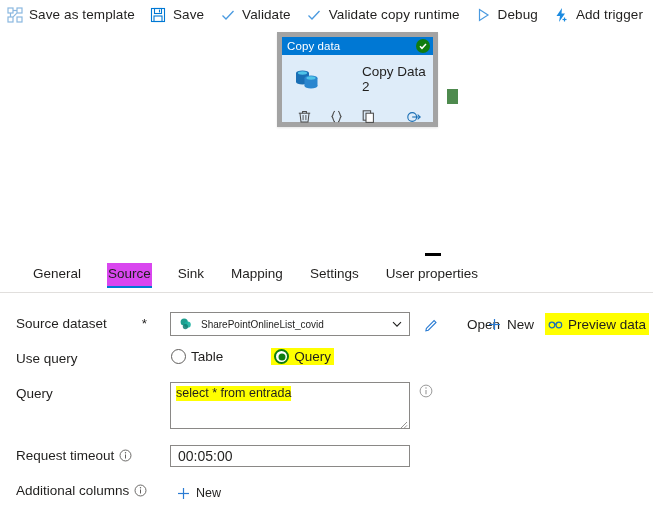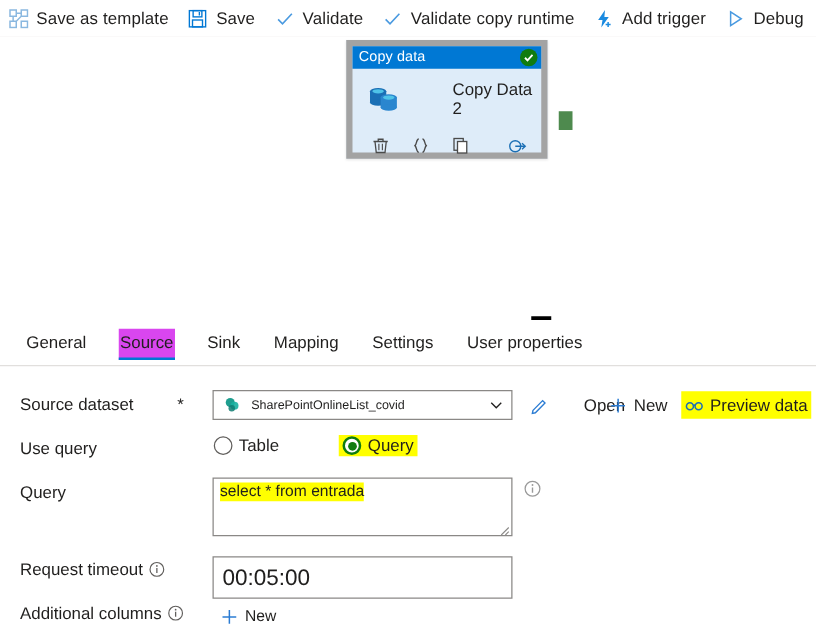--- a/index.html
+++ b/index.html
@@ -152,21 +152,21 @@
   
   #tabstrip {
     position: absolute;
     left: 0;
     top: 263px;
     width: 653px;
     height: 30px;
     border-bottom: 1px solid #e1dfdd;
     display: flex;
     align-items: flex-start;
-    padding-left: 20px;
+    padding-left: 32px;
     box-sizing: border-box;
   }
   .tab {
     position: relative;
     font-size: 13.5px;
     color: #201f1e;
     padding: 3px 1px 7px 1px;
     margin-right: 25px;
     cursor: pointer;
     white-space: nowrap;
@@ -327,28 +327,28 @@
   .resize-grip {
     position: absolute;
     right: 1px; bottom: 1px;
     width: 10px; height: 10px;
   }
 
   .textinput {
     position: absolute;
     left: 170px;
     width: 240px;
-    height: 34px;
+    height: 22px;
     border: 1px solid #8a8886;
     background: #ffffff;
     box-sizing: border-box;
     display: flex;
     align-items: center;
     padding-left: 7px;
-    font-size: 18px;
+    font-size: 14px;
     color: #201f1e;
     cursor: text;
   }
 </style>
 </head>
 <body>
 
 <div id="toolbar">
 
   <div class="tb-item">
@@ -392,35 +392,35 @@
       <svg width="16" height="16" viewBox="0 0 16 16">
         <polyline points="2.5,8.5 6,12 13.5,4" fill="none" stroke="#4a9ae0" stroke-width="1.3"></polyline>
       </svg>
     </span>
     <span class="tb-label">Validate copy runtime</span>
   </div>
 
   <div class="tb-item">
     <span class="tb-ico">
       <svg width="16" height="16" viewBox="0 0 16 16">
+        <polygon points="4.5,2.5 13,8 4.5,13.5" fill="none" stroke="#4a9ae0" stroke-width="1.2"></polygon>
+      </svg>
+    </span>
+    <span class="tb-label">Debug</span>
+  </div>
+
+  <div class="tb-item">
+    <span class="tb-ico">
+      <svg width="16" height="16" viewBox="0 0 16 16">
         <polygon points="9,1 3.5,9 7,9 6,15 12,6.5 8.5,6.5" fill="#1a8ae0"></polygon>
         <line x1="11.5" y1="10.5" x2="11.5" y2="14.5" stroke="#1a8ae0" stroke-width="1.2"></line>
         <line x1="9.5" y1="12.5" x2="13.5" y2="12.5" stroke="#1a8ae0" stroke-width="1.2"></line>
       </svg>
     </span>
     <span class="tb-label">Add trigger</span>
-  </div>
-
-  <div class="tb-item">
-    <span class="tb-ico">
-      <svg width="16" height="16" viewBox="0 0 16 16">
-        <polygon points="4.5,2.5 13,8 4.5,13.5" fill="none" stroke="#4a9ae0" stroke-width="1.2"></polygon>
-      </svg>
-    </span>
-    <span class="tb-label">Debug</span>
   </div>
 
 </div>
 
 <div id="canvas">
 
   <div id="activity-node">
     <div id="node-header">
       <span class="nh-title">Copy data</span>
       <span class="status-check">

